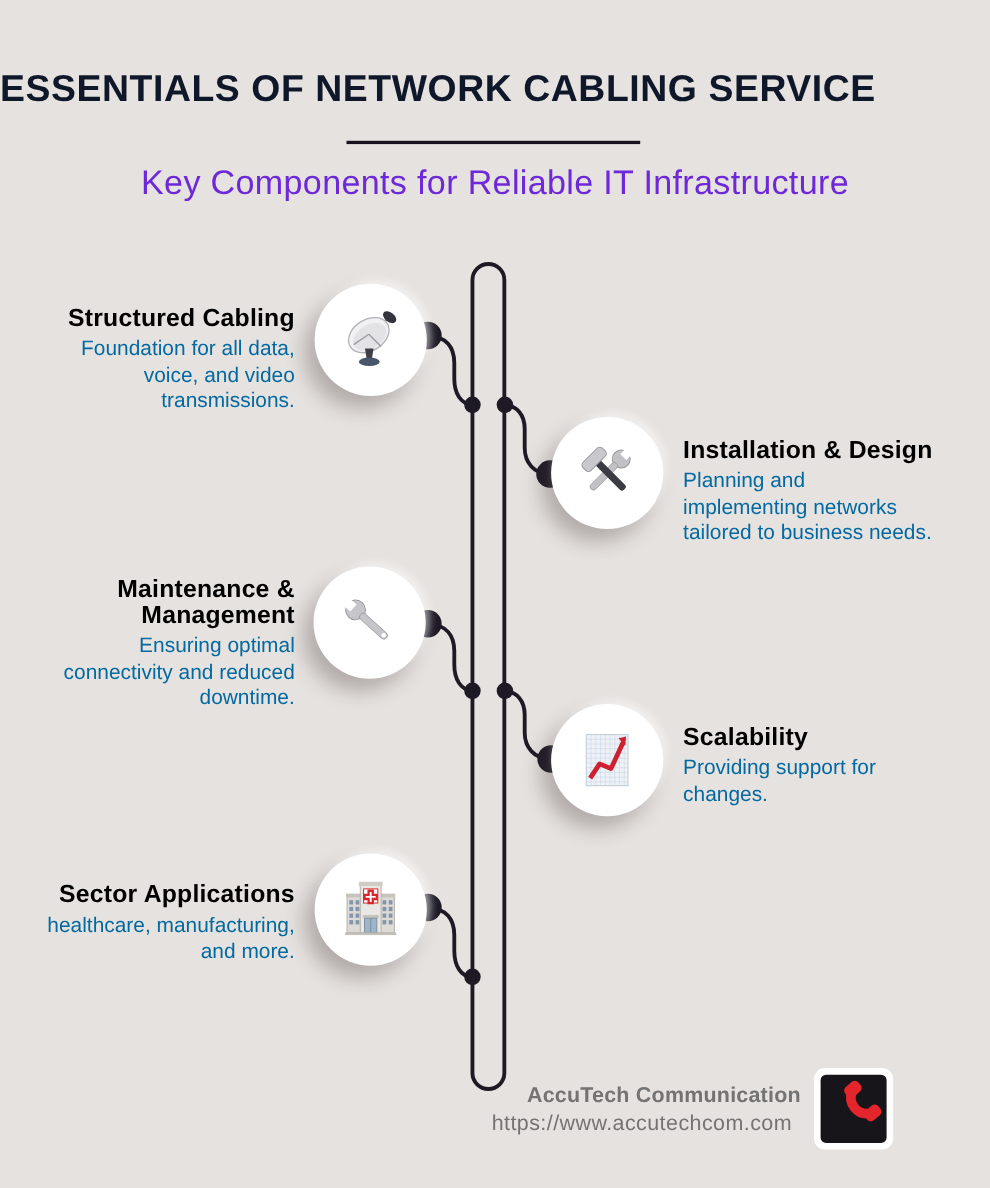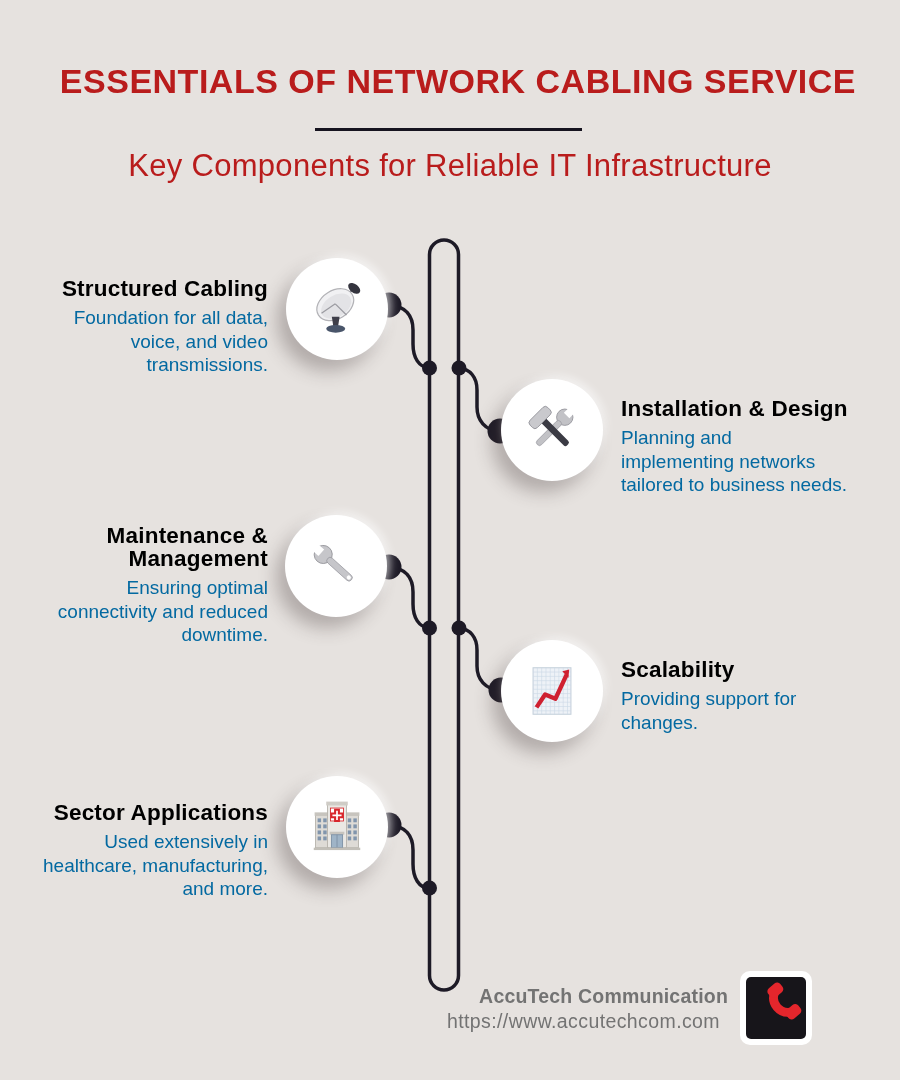--- a/index.html
+++ b/index.html
@@ -4,31 +4,31 @@
 <style>
   html,body{margin:0;padding:0;}
   body{
     width:900px;height:1080px;position:relative;overflow:hidden;
     background:#e6e2df;
     font-family:"Liberation Sans", sans-serif;
     color:#1d1a26;
   }
   .hdr-title{
     position:absolute;top:62px;left:0;width:856px;margin:0;
-    text-align:right;font-size:34px;font-weight:800;letter-spacing:.5px;
-    color:#b91c1c;
+    text-align:left;font-size:34px;font-weight:800;letter-spacing:.5px;
+    color:#0f172a;
   }
   .hdr-divider{
     position:absolute;top:128px;left:315px;width:267px;height:3px;
     background:#16131f;
   }
   .hdr-subtitle{
     position:absolute;top:148px;left:0;width:900px;margin:0;
     text-align:center;font-size:31px;font-weight:400;letter-spacing:.3px;
-    color:#b91c1c;
+    color:#6d28d9;
   }
   .spine{position:absolute;top:0;left:0;width:900px;height:1080px;}
 
   .bubble{
     position:absolute;width:102px;height:102px;border-radius:50%;
     background:#ffffff;
     box-shadow:-9px 11px 18px rgba(70,58,58,.33), 3px -3px 8px rgba(255,255,255,.65);
     display:flex;align-items:center;justify-content:center;
   }
   .bubble svg{width:62px;height:62px;}
@@ -223,21 +223,20 @@
       <span class="dl">Providing support for</span>
       <span class="dl">changes.</span>
     </p>
 </div>
 <div class="item item-left i5">
   <h3>
       <span class="tl">Sector Applications</span>
       <span class="tl"></span>
     </h3>
   <p>
-      <span class="dl">Used extensively in</span>
       <span class="dl">healthcare, manufacturing,</span>
       <span class="dl">and more.</span>
     </p>
 </div>
 
 <p class="foot-brand">AccuTech Communication</p>
 <p class="foot-url">https://www.accutechcom.com</p>
 <div class="logo">
   <div class="logo-inner">
     <svg viewBox="0 0 100 100">

